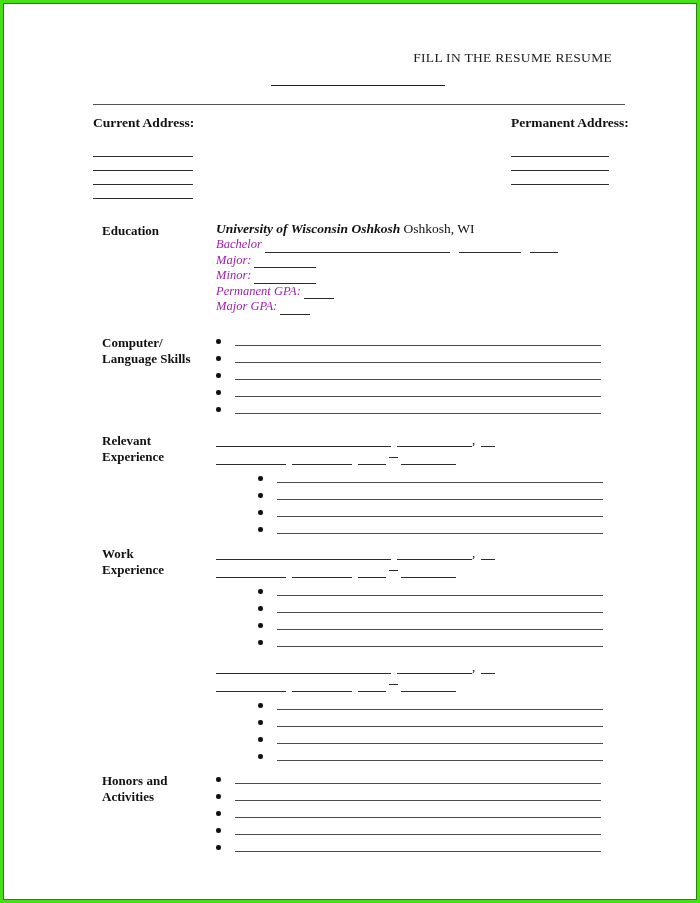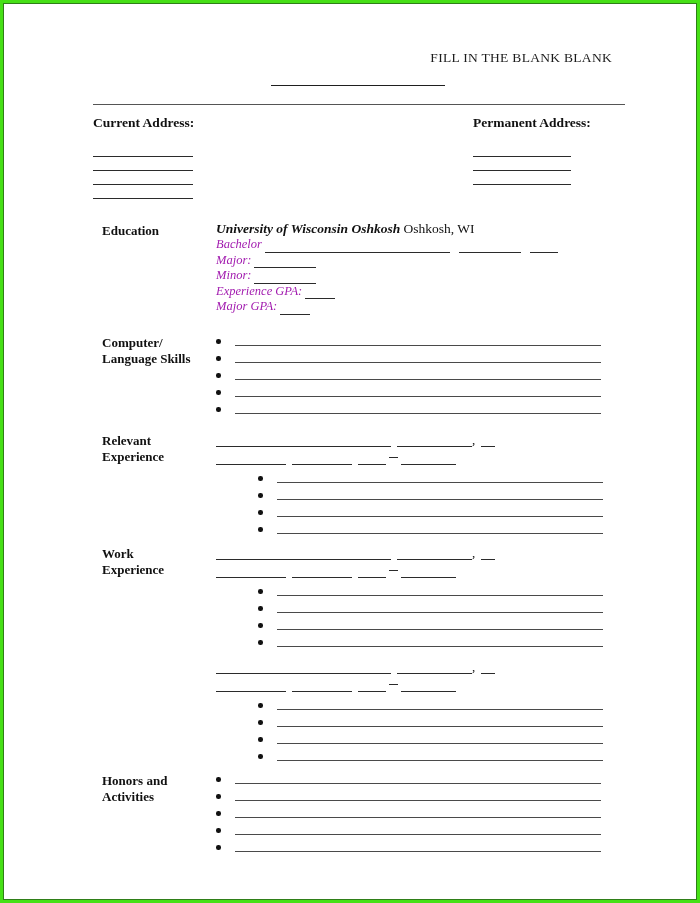--- a/index.html
+++ b/index.html
@@ -67,21 +67,21 @@
     width: 532px;
     border-bottom: 1px solid #555;
   }
 
   
   .addr {
     position: absolute;
     top: 107px;
   }
   .addr.left  { left: 85px; }
-  .addr.right { left: 465px; }
+  .addr.right { left: 503px; }
   .addr .addr-label {
     font-weight: bold;
     font-size: 13.5px;
     color: #111;
     white-space: nowrap;
     margin-bottom: 25px;
   }
   .addr .addr-line {
     width: 100px;
     border-bottom: 1.4px solid #2b2b2b;
@@ -165,21 +165,21 @@
     margin: 0 3px;
   }
   .gap { display: inline-block; width: 6px; }
 </style>
 </head>
 <body>
 
 <div id="page">
   <div id="sheet">
 
-    <div class="doc-title">FILL IN THE BLANK BLANK</div>
+    <div class="doc-title">FILL IN THE RESUME RESUME</div>
 
     <div class="name-line"></div>
     <div class="divider"></div>
 
     <div class="addr left">
       <div class="addr-label">Current Address:</div>
       <div class="addr-line"></div>
       <div class="addr-line"></div>
       <div class="addr-line"></div>
       <div class="addr-line"></div>
@@ -206,21 +206,21 @@
 
         <div class="edu-row">
           <span>Major:</span><span class="rule" style="width:62px;"></span>
         </div>
 
         <div class="edu-row">
           <span>Minor:</span><span class="rule" style="width:62px;"></span>
         </div>
 
         <div class="edu-row">
-          <span>Experience GPA:</span><span class="rule" style="width:30px;"></span>
+          <span>Permanent GPA:</span><span class="rule" style="width:30px;"></span>
         </div>
 
         <div class="edu-row">
           <span>Major GPA:</span><span class="rule" style="width:30px;"></span>
         </div>
       </div>
     </div>
 
     <div class="section">
       <div class="sec-label" style="top:327px;">

